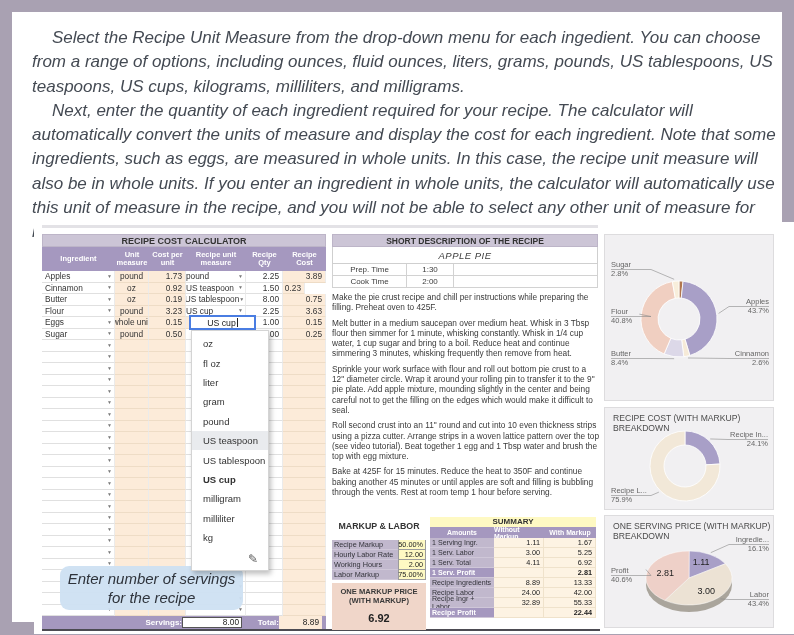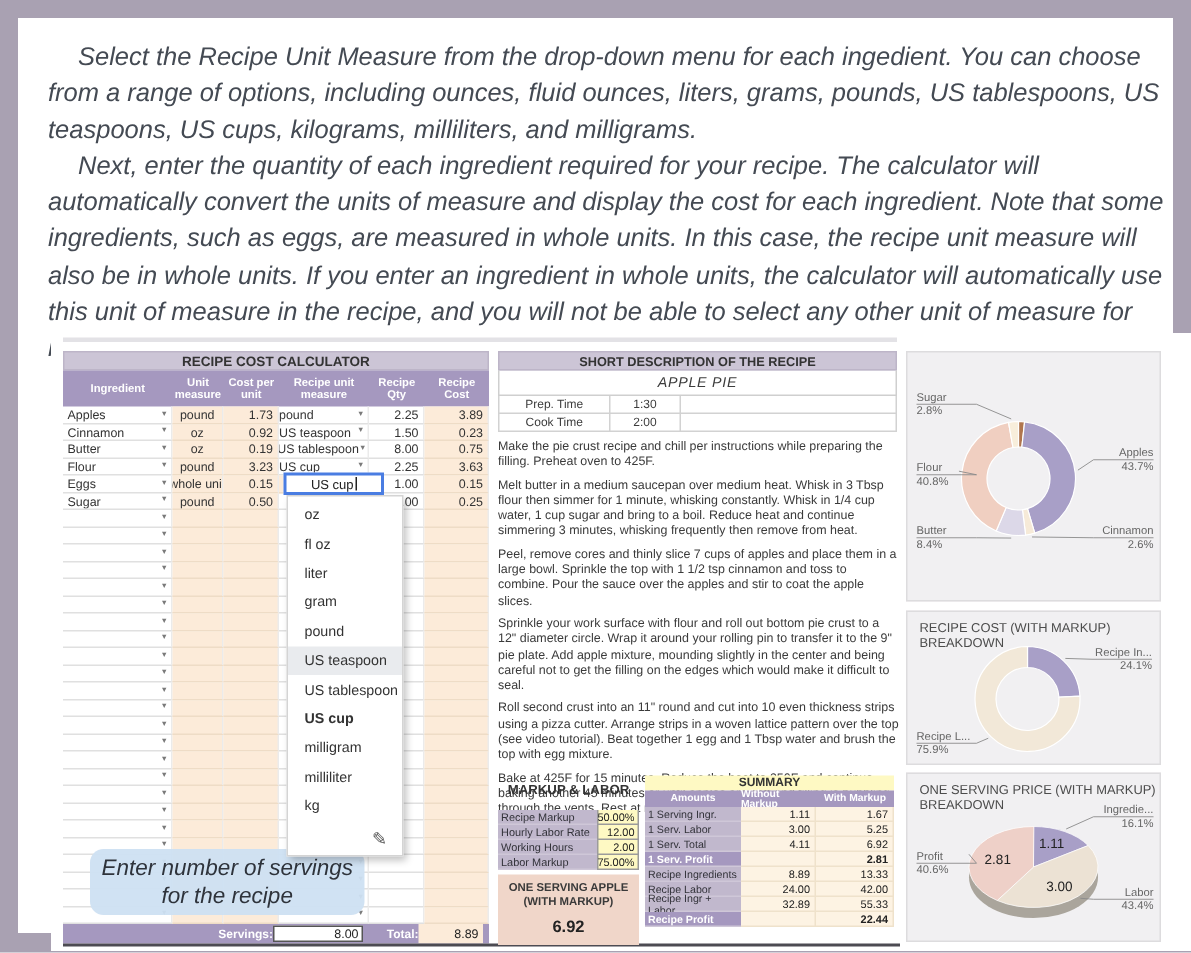--- a/index.html
+++ b/index.html
@@ -111,21 +111,21 @@
               <div class="cell ctr" style="width: 60px;">pound<span class="arr">▼</span></div>
               <div class="cell num" style="width: 37px;">2.25</div>
               <div class="cell peach num" style="width: 43px;">3.89</div>
             </div>
             <div class="crow">
               <div class="cell lft" style="width: 73px;">Cinnamon<span class="arr">▼</span></div>
               <div class="cell peach ctr" style="width: 34px;">oz</div>
               <div class="cell peach num" style="width: 37px;">0.92</div>
               <div class="cell ctr" style="width: 60px;">US teaspoon<span class="arr">▼</span></div>
               <div class="cell num" style="width: 37px;">1.50</div>
-              <div class="cell peach num" style="width: 43px;">0.23</div>
+              <div class="cell peach num" style="width: 22px;">0.23</div>
             </div>
             <div class="crow">
               <div class="cell lft" style="width: 73px;">Butter<span class="arr">▼</span></div>
               <div class="cell peach ctr" style="width: 34px;">oz</div>
               <div class="cell peach num" style="width: 37px;">0.19</div>
               <div class="cell ctr" style="width: 60px;">US tablespoon<span class="arr">▼</span></div>
               <div class="cell num" style="width: 37px;">8.00</div>
               <div class="cell peach num" style="width: 43px;">0.75</div>
             </div>
             <div class="crow">
@@ -462,21 +462,20 @@
         </div>
         <div class="time-row">
           <div class="t-lbl">Cook Time</div>
           <div class="t-val">2:00</div>
           <div class="t-rest"></div>
         </div>
       </div>
       <div class="instructions" id="instructions">
           <p>Make the pie crust recipe and chill per instructions while preparing the filling. Preheat oven to 425F.</p>
           <p>Melt butter in a medium saucepan over medium heat. Whisk in 3 Tbsp flour then simmer for 1 minute, whisking constantly. Whisk in 1/4 cup water, 1 cup sugar and bring to a boil. Reduce heat and continue simmering 3 minutes, whisking frequently then remove from heat.</p>
-          <p>Peel, remove cores and thinly slice 7 cups of apples and place them in a large bowl. Sprinkle the top with 1 1/2 tsp cinnamon and toss to combine. Pour the sauce over the apples and stir to coat the apple slices.</p>
           <p>Sprinkle your work surface with flour and roll out bottom pie crust to a 12" diameter circle. Wrap it around your rolling pin to transfer it to the 9" pie plate. Add apple mixture, mounding slightly in the center and being careful not to get the filling on the edges which would make it difficult to seal.</p>
           <p>Roll second crust into an 11" round and cut into 10 even thickness strips using a pizza cutter. Arrange strips in a woven lattice pattern over the top (see video tutorial). Beat together 1 egg and 1 Tbsp water and brush the top with egg mixture.</p>
           <p>Bake at 425F for 15 minutes. Reduce the heat to 350F and continue baking another 45 minutes or until apples are soft and filling is bubbling through the vents. Rest at room temp 1 hour before serving.</p>
         </div>
 
       <div class="ml">
         <div class="ml-title">MARKUP &amp; LABOR</div>
       </div>
       <div class="ml-rows" id="ml-rows">
           <div class="mlrow">
@@ -491,21 +490,21 @@
             <div class="lbl">Working Hours</div>
             <div class="val">2.00</div>
           </div>
           <div class="mlrow">
             <div class="lbl">Labor Markup</div>
             <div class="val">75.00%</div>
           </div>
         </div>
       <div class="pink-block">
         <div class="pink-title">
-          <span>ONE SERVING APPLE</span><br>
+          <span>ONE MARKUP PRICE</span><br>
           <span>(WITH MARKUP)</span>
         </div>
         <div class="pink-val">6.92</div>
       </div>
 
       <div class="sum">
         <div class="sum-title">SUMMARY</div>
         <div class="sum-head" id="sum-head">
             <div class="sh-a">Amounts</div>
             <div class="sh-w">Without Markup</div>

